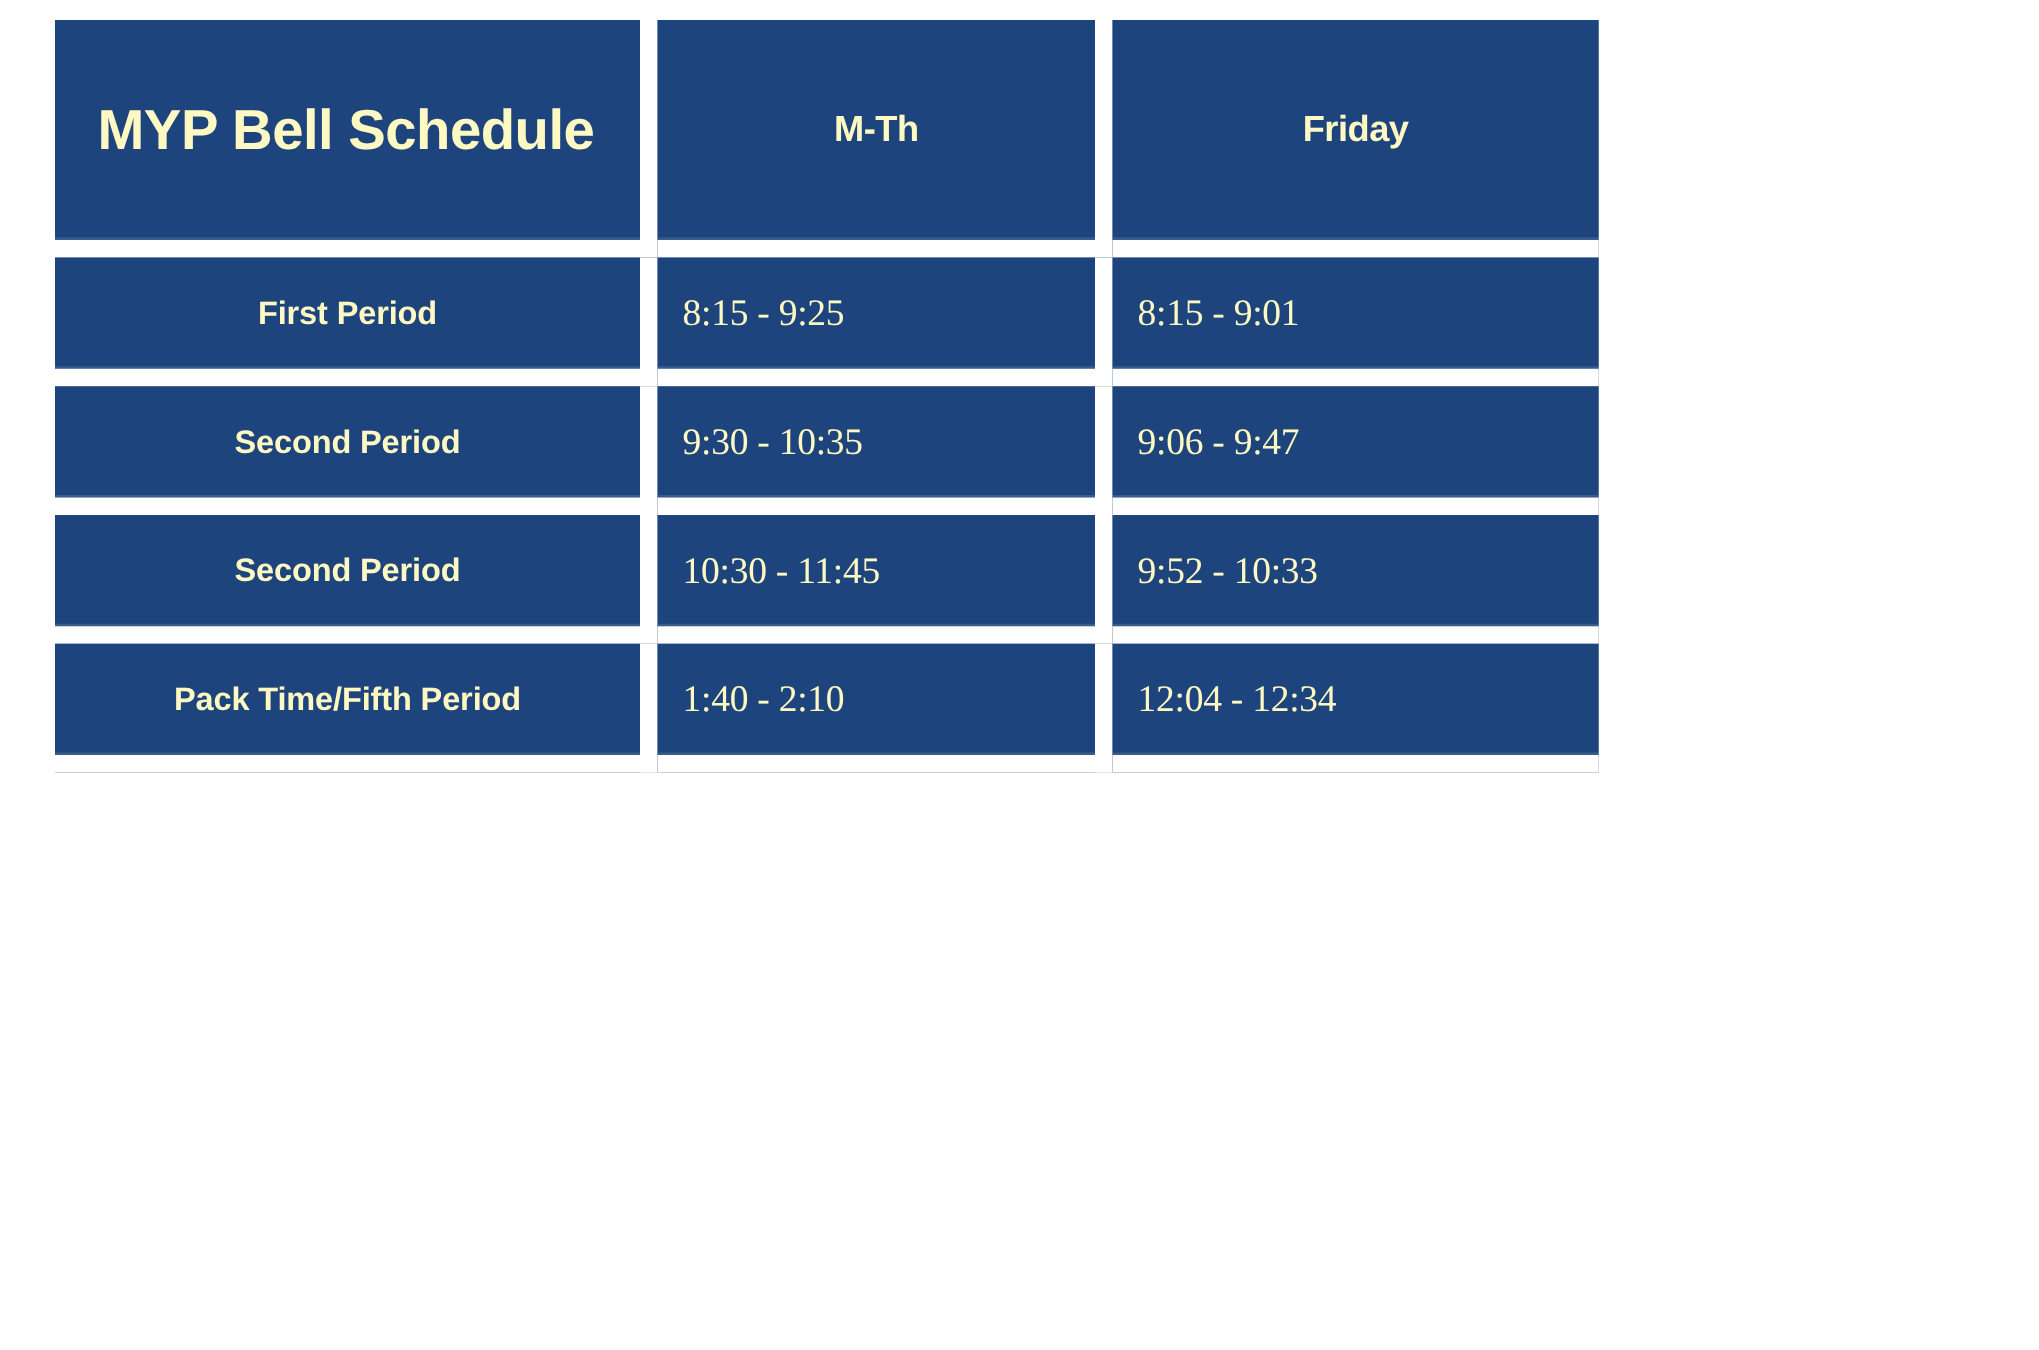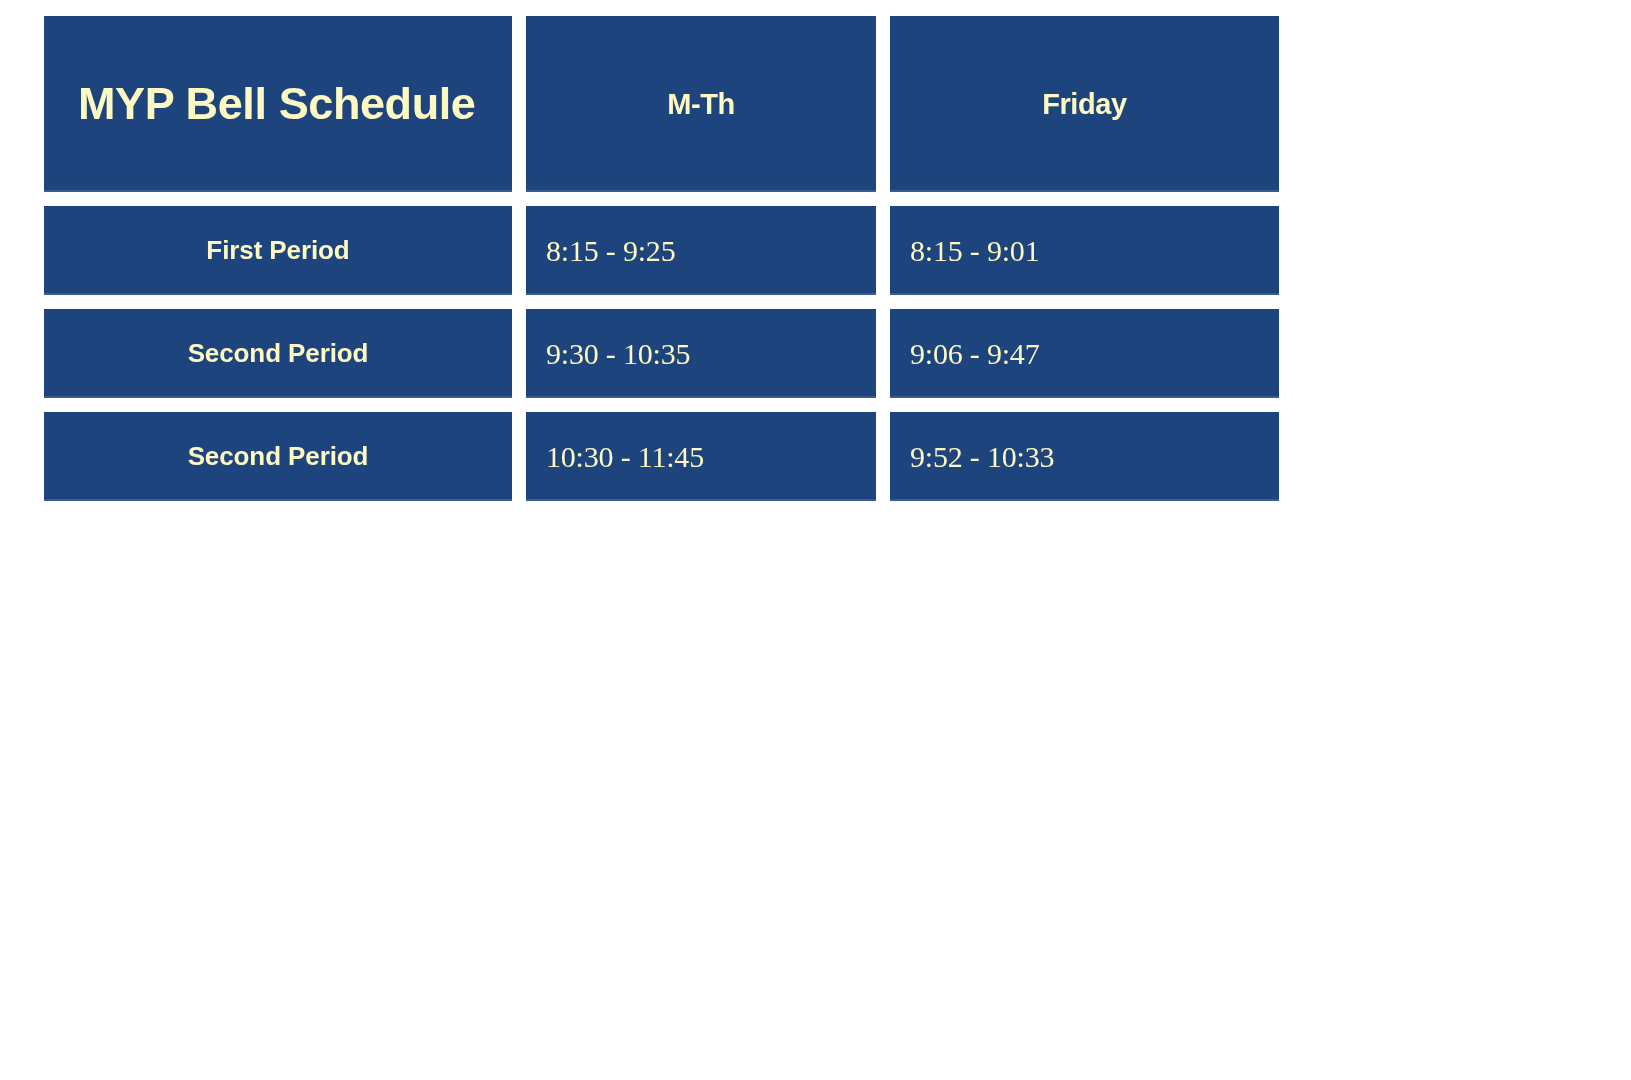--- a/index.html
+++ b/index.html
@@ -123,16 +123,21 @@
       <tr>
         <td class="cell-label">Second Period</td>
         <td class="cell-time">9:30 - 10:35</td>
         <td class="cell-time last-col">9:06 - 9:47</td>
       </tr>
       <tr>
         <td class="cell-label">Second Period</td>
         <td class="cell-time">10:30 - 11:45</td>
         <td class="cell-time last-col">9:52 - 10:33</td>
       </tr>
+      <tr>
+        <td class="cell-label">Pack Time/Fifth Period</td>
+        <td class="cell-time">1:40 - 2:10</td>
+        <td class="cell-time last-col">12:04 - 12:34</td>
+      </tr>
     </tbody>
   </table>
 
 </div>
 
 </body></html>

